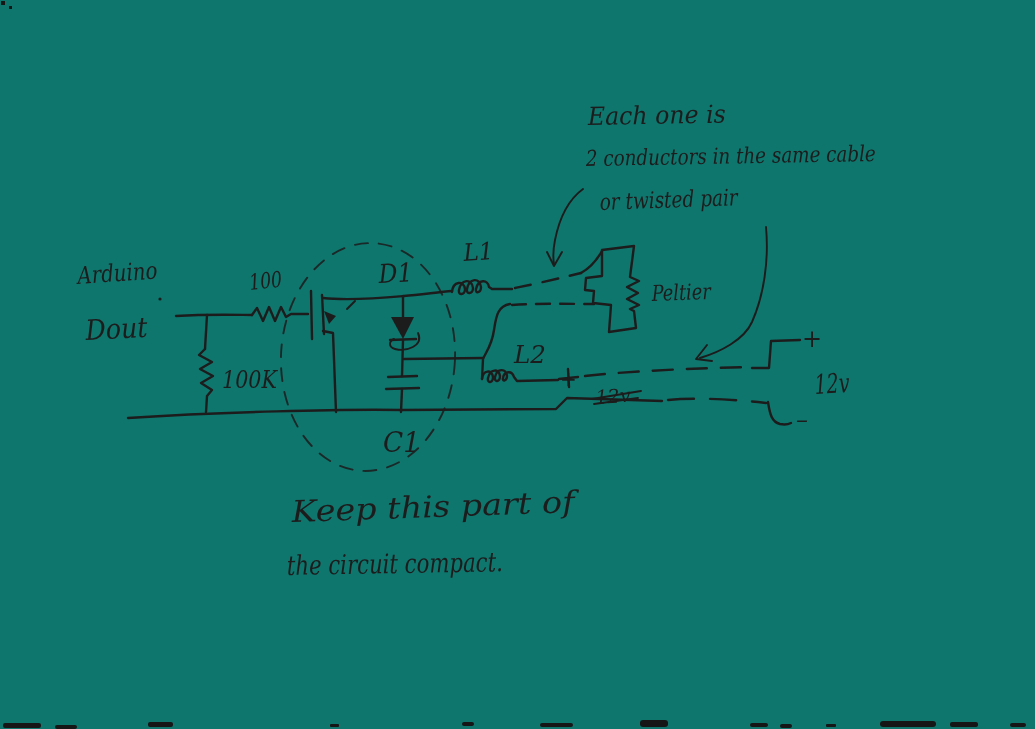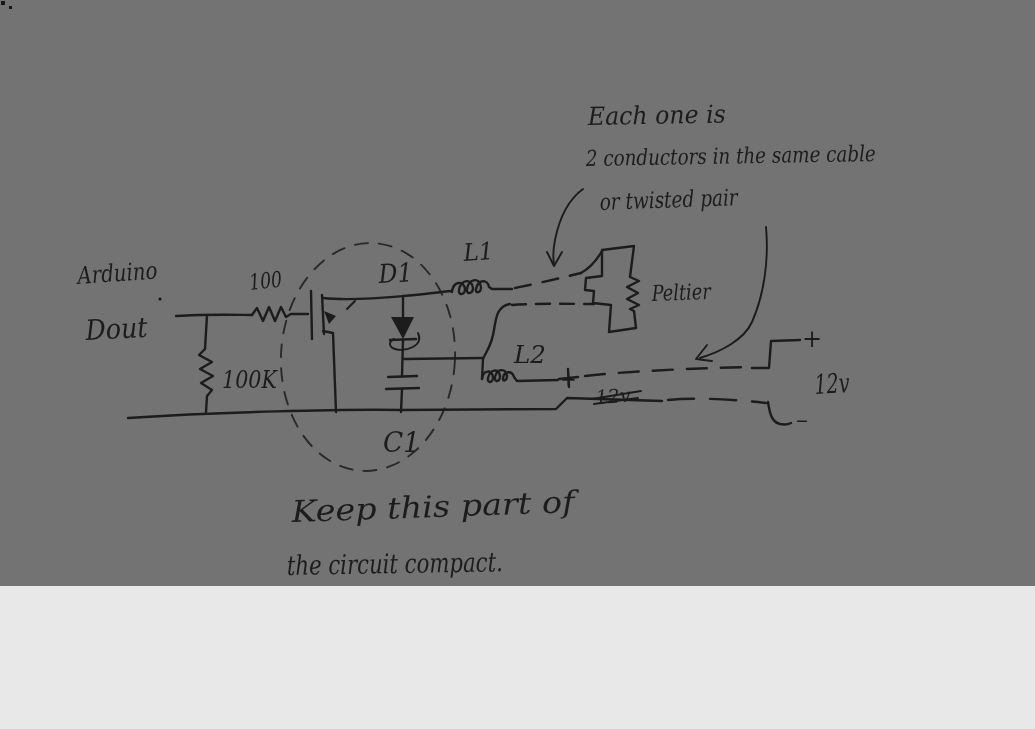--- a/index.html
+++ b/index.html
@@ -1,19 +1,19 @@
 <!DOCTYPE html>
 <html><head>
 <meta charset="utf-8">
 <style>
   html,body{margin:0;padding:0;background:#e8e8e8;}
   .page{
     position:relative;
-    width:1035px;height:586px;
-    background:#737373;
+    width:1035px;height:729px;
+    background:#0f766e;
     overflow:hidden;
     font-family:"DejaVu Serif", serif;
     text-decoration:underline;
   }
   svg{position:absolute;inset:0;}
   .ink{stroke:#1c1c1c;fill:none;stroke-width:2.4;stroke-linecap:round;stroke-linejoin:round;}
   .ink-thin{stroke:#1c1c1c;fill:none;stroke-width:1.9;stroke-linecap:round;stroke-linejoin:round;}
   .ink-fill{fill:#1c1c1c;stroke:none;}
   .hand{
     font-family:"DejaVu Serif", serif;

